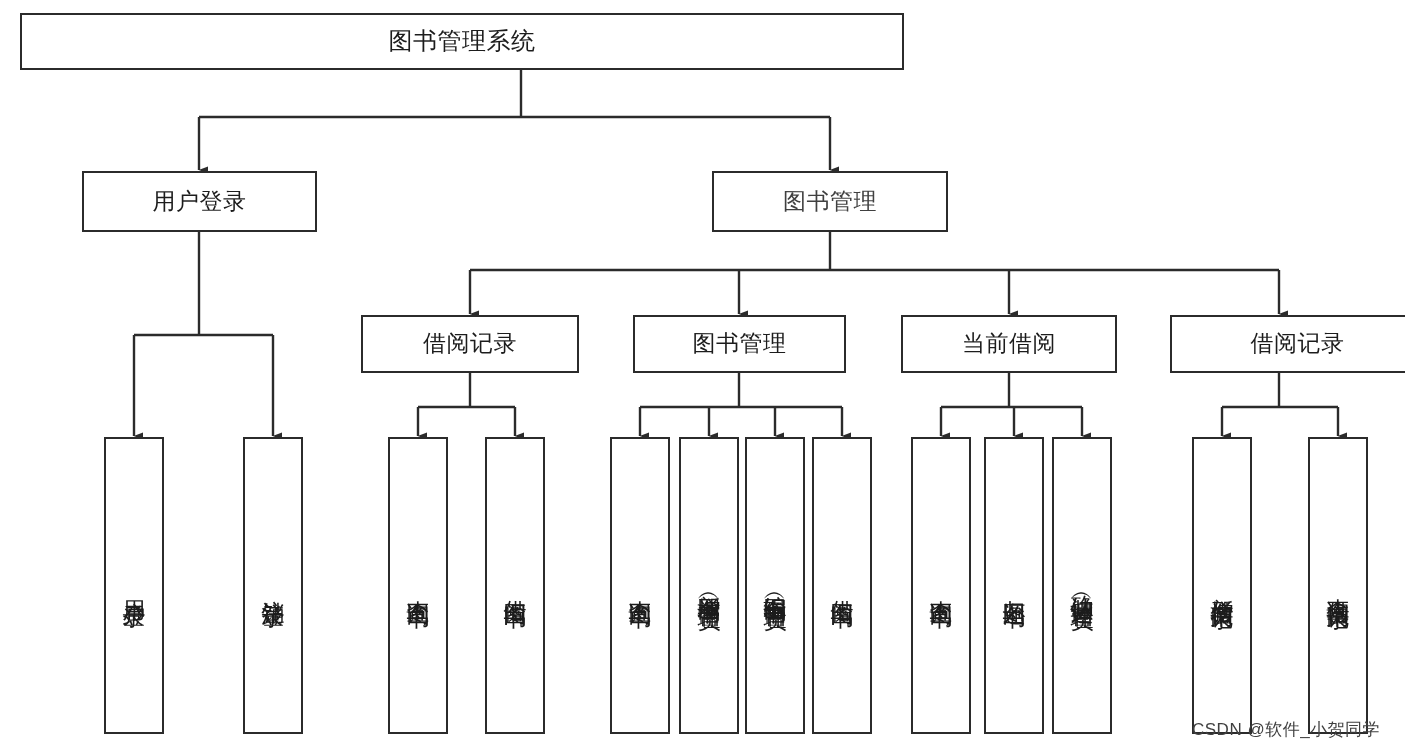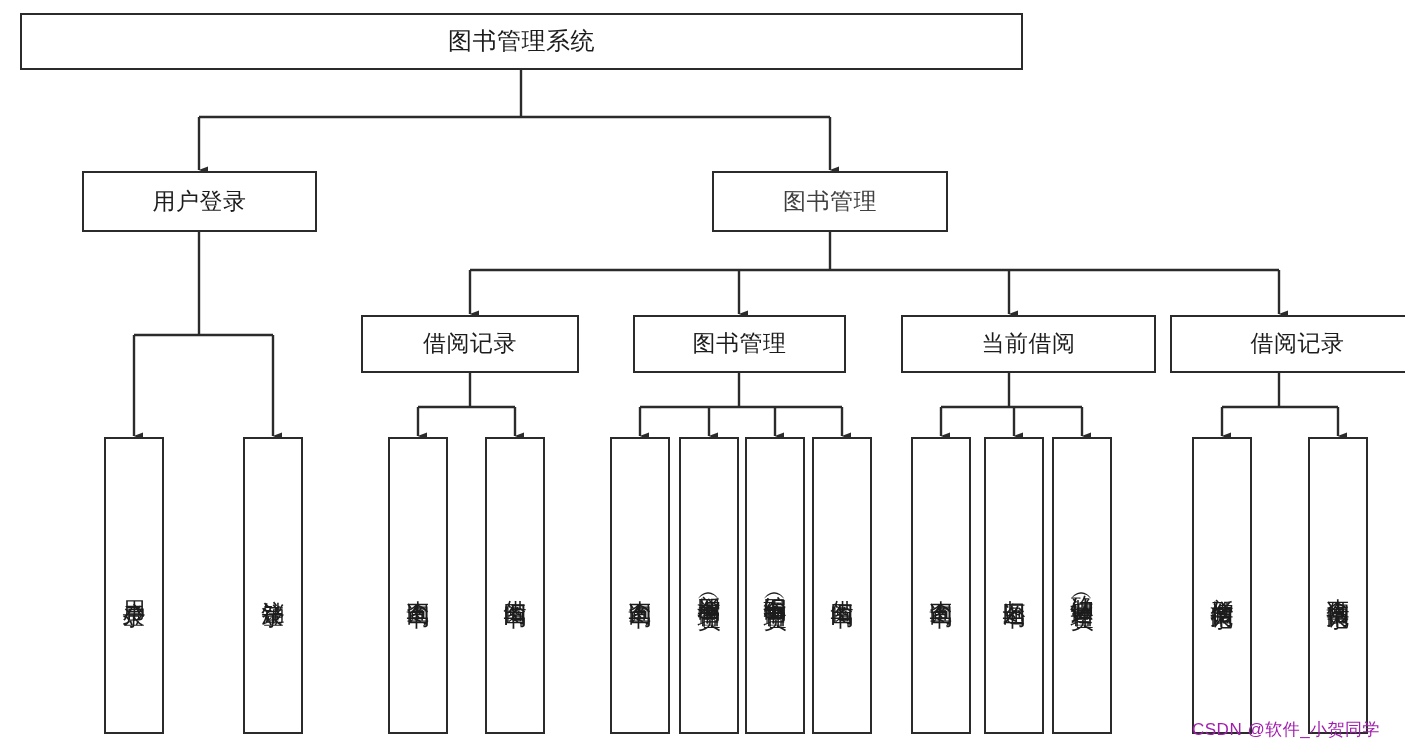--- a/index.html
+++ b/index.html
@@ -110,36 +110,36 @@
         <line x1="1014" y1="407" x2="1014" y2="436" stroke="#2b2b2b" stroke-width="2.4" stroke-linecap="butt" marker-end="url(#arrowhead)"></line>
         <line x1="1082" y1="407" x2="1082" y2="436" stroke="#2b2b2b" stroke-width="2.4" stroke-linecap="butt" marker-end="url(#arrowhead)"></line>
         <line x1="1279" y1="373" x2="1279" y2="407" stroke="#2b2b2b" stroke-width="2.4" stroke-linecap="butt"></line>
         <line x1="1222" y1="407" x2="1338" y2="407" stroke="#2b2b2b" stroke-width="2.4" stroke-linecap="butt"></line>
         <line x1="1222" y1="407" x2="1222" y2="436" stroke="#2b2b2b" stroke-width="2.4" stroke-linecap="butt" marker-end="url(#arrowhead)"></line>
         <line x1="1338" y1="407" x2="1338" y2="436" stroke="#2b2b2b" stroke-width="2.4" stroke-linecap="butt" marker-end="url(#arrowhead)"></line>
       </g>
   </svg>
 
   <div id="node-layer">
-      <div class="node horizontal root" style="left: 20px; top: 13px; width: 1003px; height: 57px; border-color: rgb(43, 43, 43);">
+      <div class="node horizontal root" style="left: 20px; top: 13px; width: 884px; height: 57px; border-color: rgb(43, 43, 43);">
         <span class="label" style="color: rgb(28, 28, 28);">图书管理系统</span>
       </div>
       <div class="node horizontal" style="left: 82px; top: 171px; width: 235px; height: 61px; border-color: rgb(43, 43, 43);">
         <span class="label" style="color: rgb(28, 28, 28);">用户登录</span>
       </div>
       <div class="node horizontal" style="left: 712px; top: 171px; width: 236px; height: 61px; border-color: rgb(43, 43, 43);">
         <span class="label" style="color: #404040;">图书管理</span>
       </div>
       <div class="node horizontal" style="left: 361px; top: 315px; width: 218px; height: 58px; border-color: rgb(43, 43, 43);">
         <span class="label" style="color: rgb(28, 28, 28);">借阅记录</span>
       </div>
       <div class="node horizontal" style="left: 633px; top: 315px; width: 213px; height: 58px; border-color: rgb(43, 43, 43);">
         <span class="label" style="color: rgb(28, 28, 28);">图书管理</span>
       </div>
-      <div class="node horizontal" style="left: 901px; top: 315px; width: 255px; height: 58px; border-color: rgb(43, 43, 43);">
+      <div class="node horizontal" style="left: 901px; top: 315px; width: 216px; height: 58px; border-color: rgb(43, 43, 43);">
         <span class="label" style="color: rgb(28, 28, 28);">当前借阅</span>
       </div>
       <div class="node horizontal" style="left: 1170px; top: 315px; width: 255px; height: 58px; border-color: rgb(43, 43, 43);">
         <span class="label" style="color: rgb(28, 28, 28);">借阅记录</span>
       </div>
       <div class="node vertical" style="left: 104px; top: 437px; width: 60px; height: 297px; border-color: rgb(43, 43, 43);">
         <span class="label" style="color: rgb(28, 28, 28);">用户登录</span>
       </div>
       <div class="node vertical" style="left: 243px; top: 437px; width: 60px; height: 297px; border-color: rgb(43, 43, 43);">
         <span class="label" style="color: rgb(28, 28, 28);">注销登录</span>
@@ -172,14 +172,14 @@
         <span class="label" style="color: rgb(28, 28, 28);">确认归还（管理员）</span>
       </div>
       <div class="node vertical" style="left: 1192px; top: 437px; width: 60px; height: 297px; border-color: rgb(43, 43, 43);">
         <span class="label" style="color: rgb(28, 28, 28);">新增借阅记录</span>
       </div>
       <div class="node vertical" style="left: 1308px; top: 437px; width: 60px; height: 297px; border-color: rgb(43, 43, 43);">
         <span class="label" style="color: rgb(28, 28, 28);">查询借阅记录</span>
       </div>
     </div>
 
-  <div class="watermark" style="left: 1192px; top: 718px; color: #a21caf;">CSDN @软件_小贺同学</div>
+  <div class="watermark" style="left: 1192px; top: 718px; color: #404040;">CSDN @软件_小贺同学</div>
 </div>
 
 </body></html>

